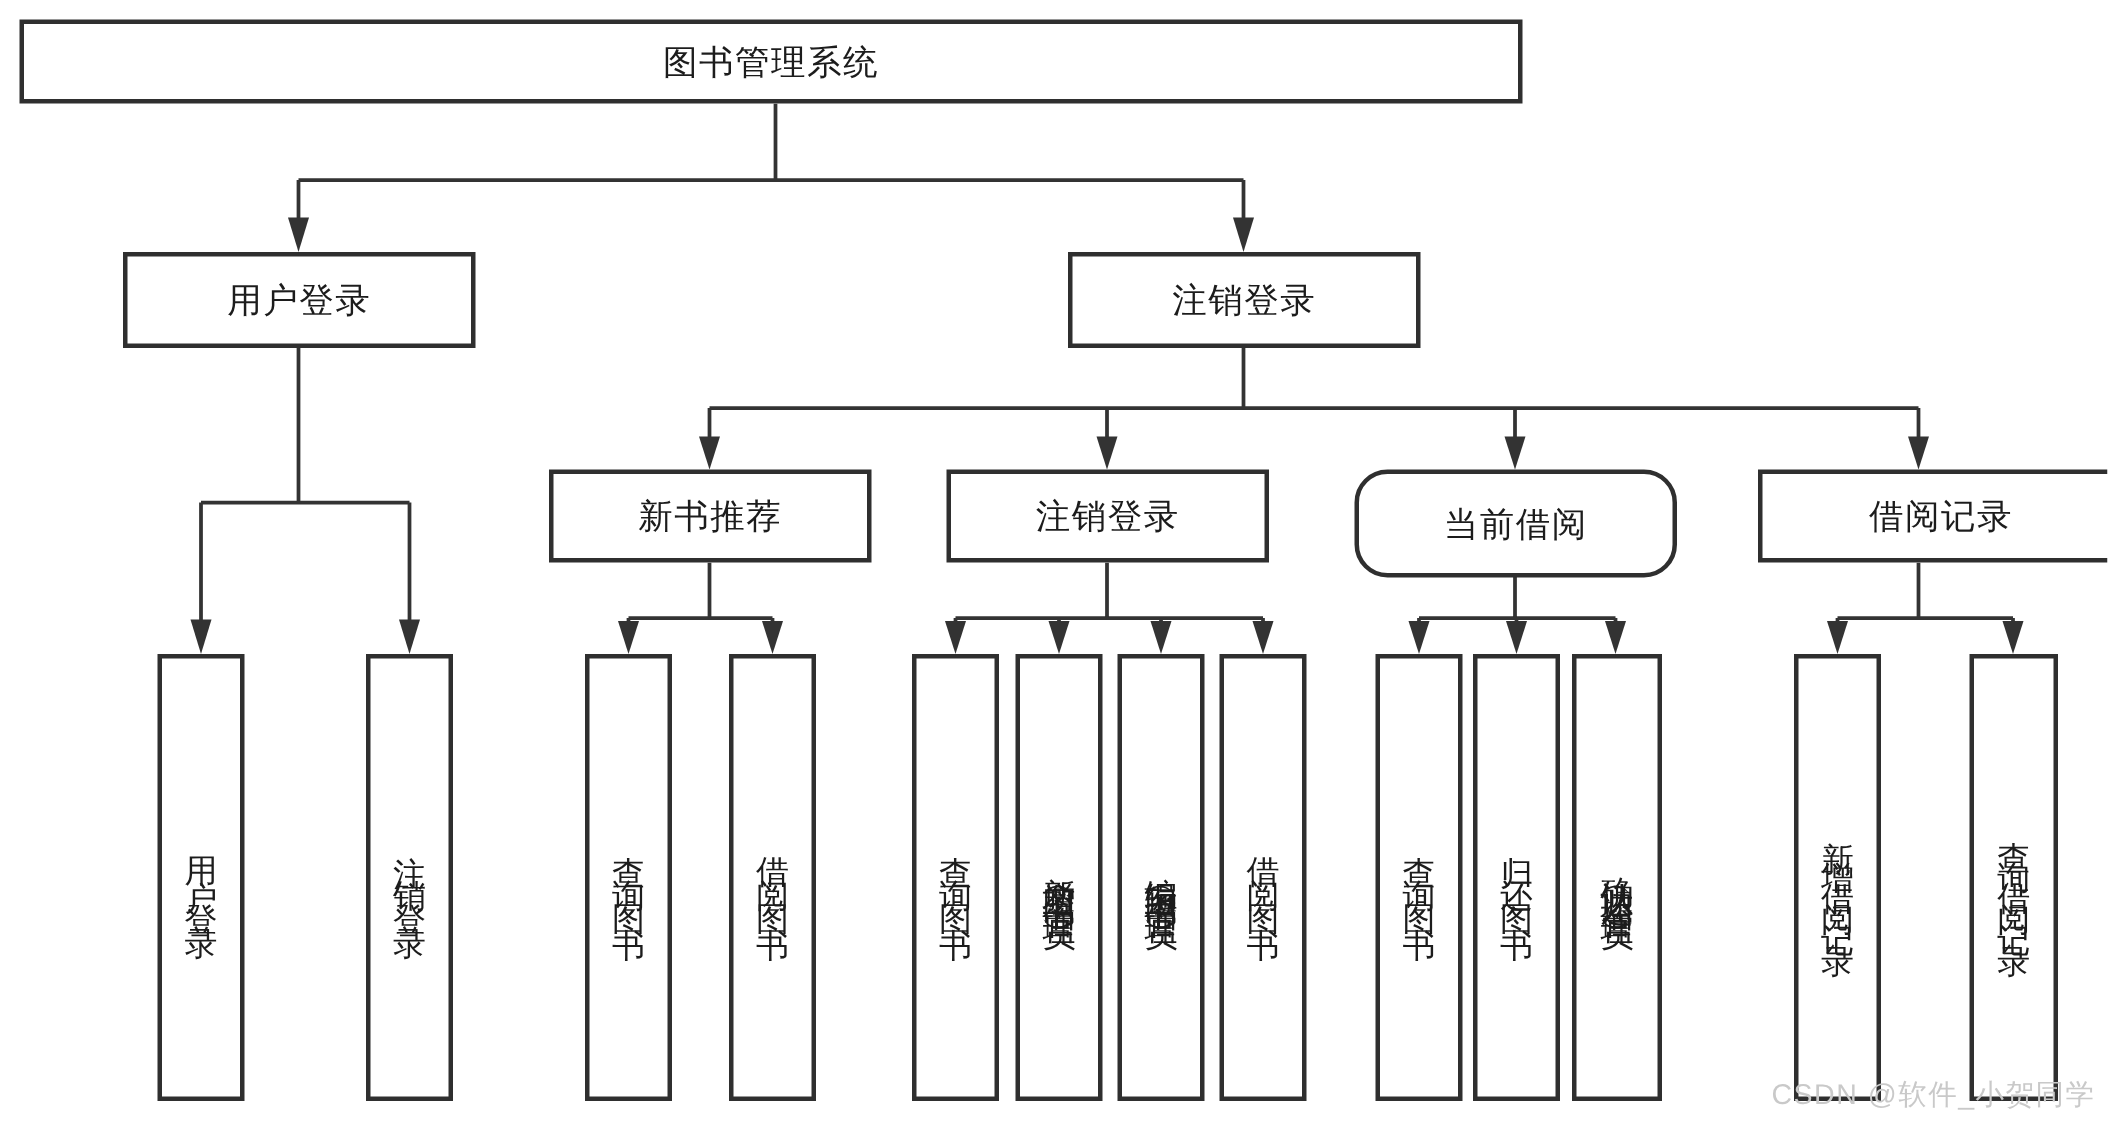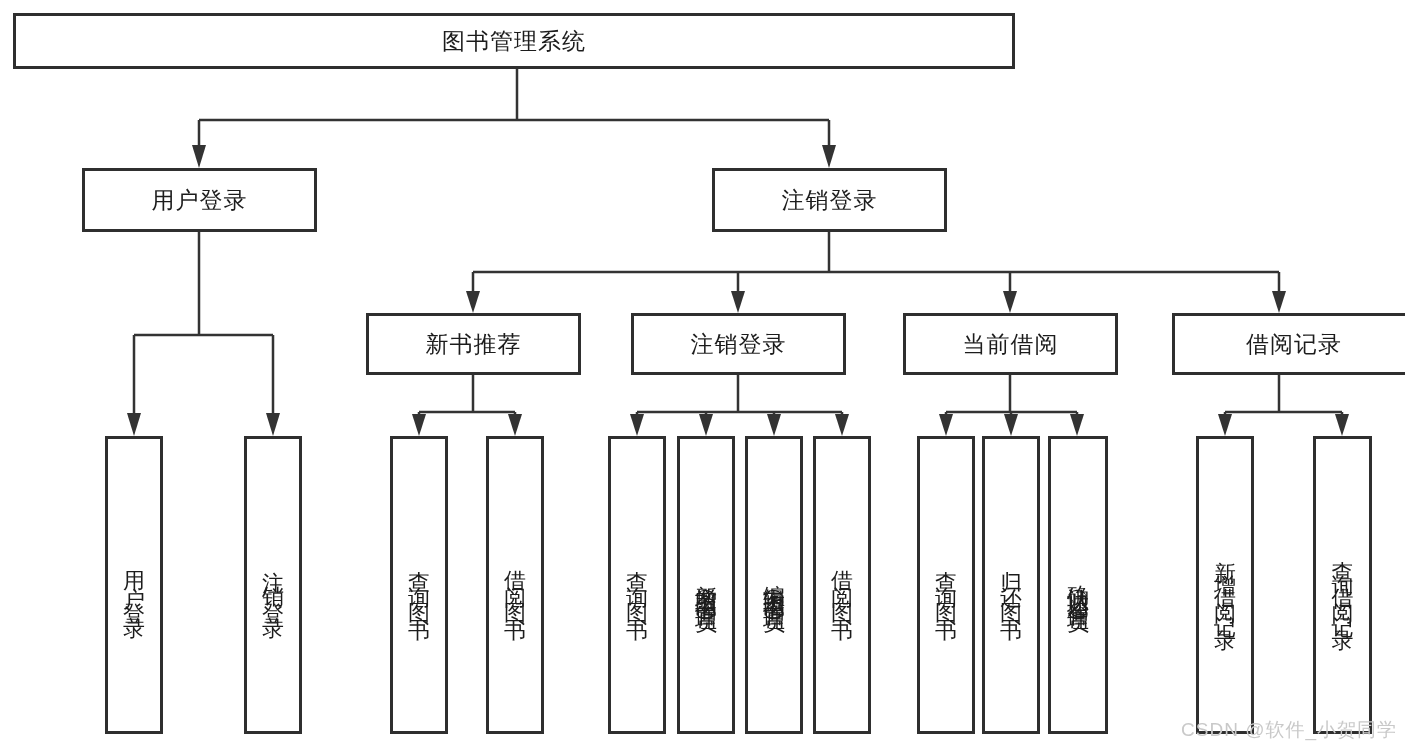--- a/index.html
+++ b/index.html
@@ -121,21 +121,21 @@
     </g>
   </svg>
 
   <div class="box hbox" style="left:13px; top:13px; width:1002px; height:56px;">图书管理系统</div>
 
   <div class="box hbox" style="left:82px; top:168px; width:235px; height:64px;">用户登录</div>
   <div class="box hbox" style="left:712px; top:168px; width:235px; height:64px;">注销登录</div>
 
   <div class="box hbox" style="left:366px; top:313px; width:215px; height:62px;">新书推荐</div>
   <div class="box hbox" style="left:631px; top:313px; width:215px; height:62px;">注销登录</div>
-  <div class="box hbox" style="left:903px; top:313px; width:215px; height:62px;">当前借阅</div>
+  <div class="box hbox" style="left:903px; top:313px; width:215px; height:72px;border-radius:22px;">当前借阅</div>
   <div class="box hbox" style="left:1172px; top:313px; width:244px; height:62px;">借阅记录</div>
 
   <div class="box vbox ls-lg" style="left:105px; top:436px; width:58px; height:298px;">用户登录</div>
   <div class="box vbox ls-lg" style="left:244px; top:436px; width:58px; height:298px;">注销登录</div>
 
   <div class="box vbox ls-lg" style="left:390px; top:436px; width:58px; height:298px;">查询图书</div>
   <div class="box vbox ls-lg" style="left:486px; top:436px; width:58px; height:298px;">借阅图书</div>
 
   <div class="box vbox ls-lg" style="left:608px; top:436px; width:58px; height:298px;">查询图书</div>
   <div class="box vbox ls-sm" style="left:677px; top:436px; width:58px; height:298px;">新增图书（管理员）</div>

